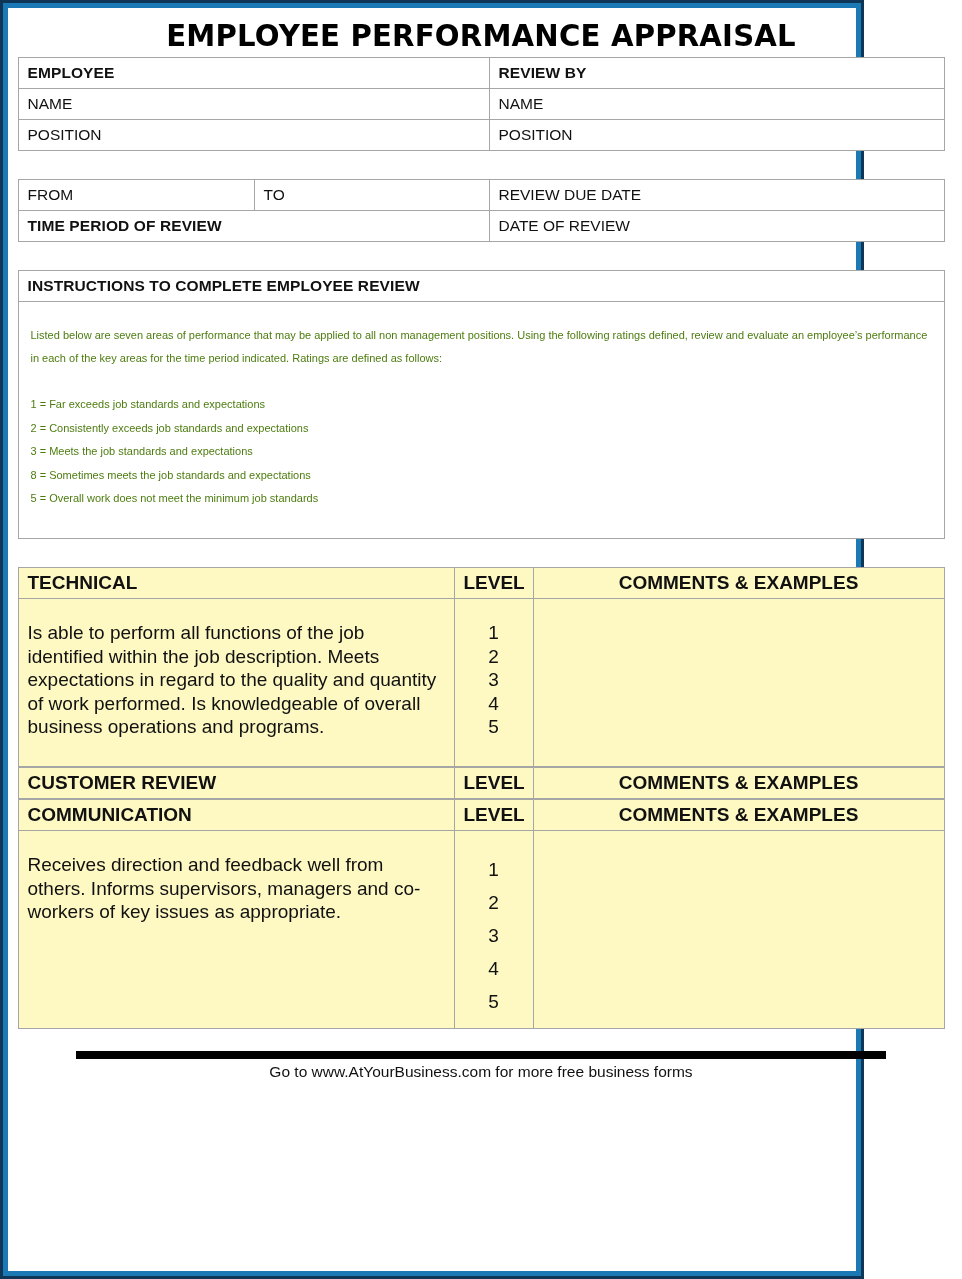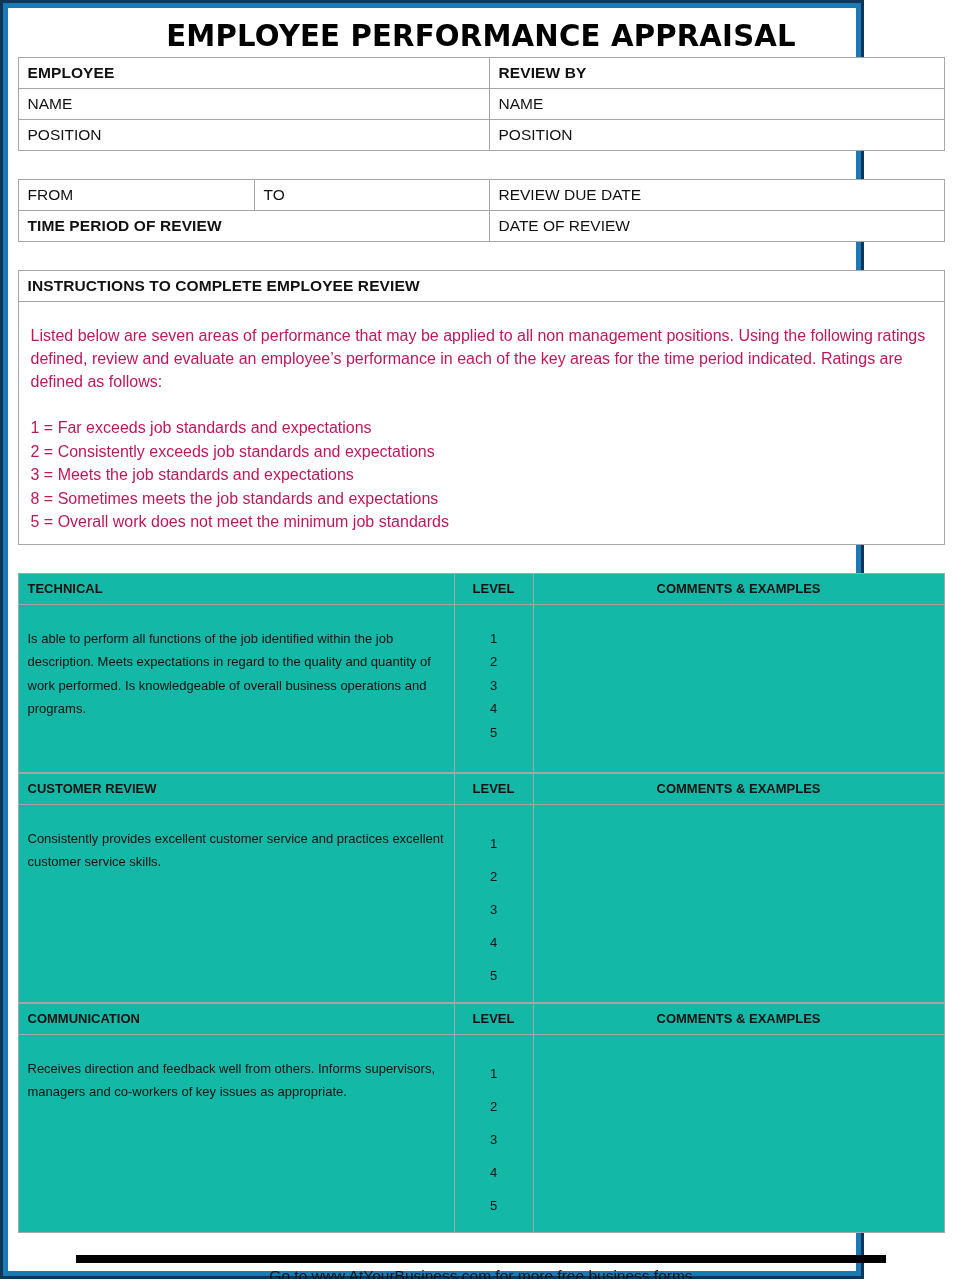--- a/index.html
+++ b/index.html
@@ -93,46 +93,46 @@
   .spacer-sm { height: 28px; }
   .spacer-xs { height: 22px; }
 
   
   .instr-body {
     height: 236px;
     padding: 0 !important;
   }
   .instr-inner {
     padding: 22px 12px 10px 12px;
-    font-size: 16px;
+    font-size: 11px;
     line-height: 23px;
-    color: #be185d;
+    color: #4d7c0f;
   }
   .instr-para {
     margin: 0 0 23px 0;
   }
   .rating-line {
     margin: 0;
     line-height: 23.5px;
     white-space: nowrap;
   }
 
   
   table.perf {
     border-collapse: collapse;
     width: 926px;
     margin: 0 auto;
     table-layout: fixed;
   }
   table.perf td {
     border: 1px solid #a6a6a6;
-    font-size: 13px;
+    font-size: 19px;
     color: #111111;
     vertical-align: top;
-    background: #14b8a6;
+    background: #fef9c3;
   }
   td.perf-hdr {
     background: #f0f0f0;
     font-weight: bold;
     padding: 5px 9px;
     line-height: 20px;
   }
   td.perf-hdr.center {
     text-align: center;
   }
@@ -286,31 +286,20 @@
           <col style="width:436px">
           <col style="width:79px">
           <col style="width:411px">
         </colgroup>
       <tbody>
         <tr>
           <td class="perf-hdr">CUSTOMER REVIEW</td>
           <td class="perf-hdr center">LEVEL</td>
           <td class="perf-hdr center">COMMENTS &amp; EXAMPLES</td>
         </tr>
-        <tr>
-          <td class="perf-desc" style="height:135px">Consistently provides excellent customer service and practices excellent customer service skills.</td>
-          <td class="perf-level">
-            <div class="lvl-num wide">1</div>
-            <div class="lvl-num wide">2</div>
-            <div class="lvl-num wide">3</div>
-            <div class="lvl-num wide">4</div>
-            <div class="lvl-num wide">5</div>
-          </td>
-          <td class="perf-comments"></td>
-        </tr>
       </tbody>
     </table>
 
     <table class="perf">
       <colgroup>
           <col style="width:436px">
           <col style="width:79px">
           <col style="width:411px">
         </colgroup>
       <tbody>

